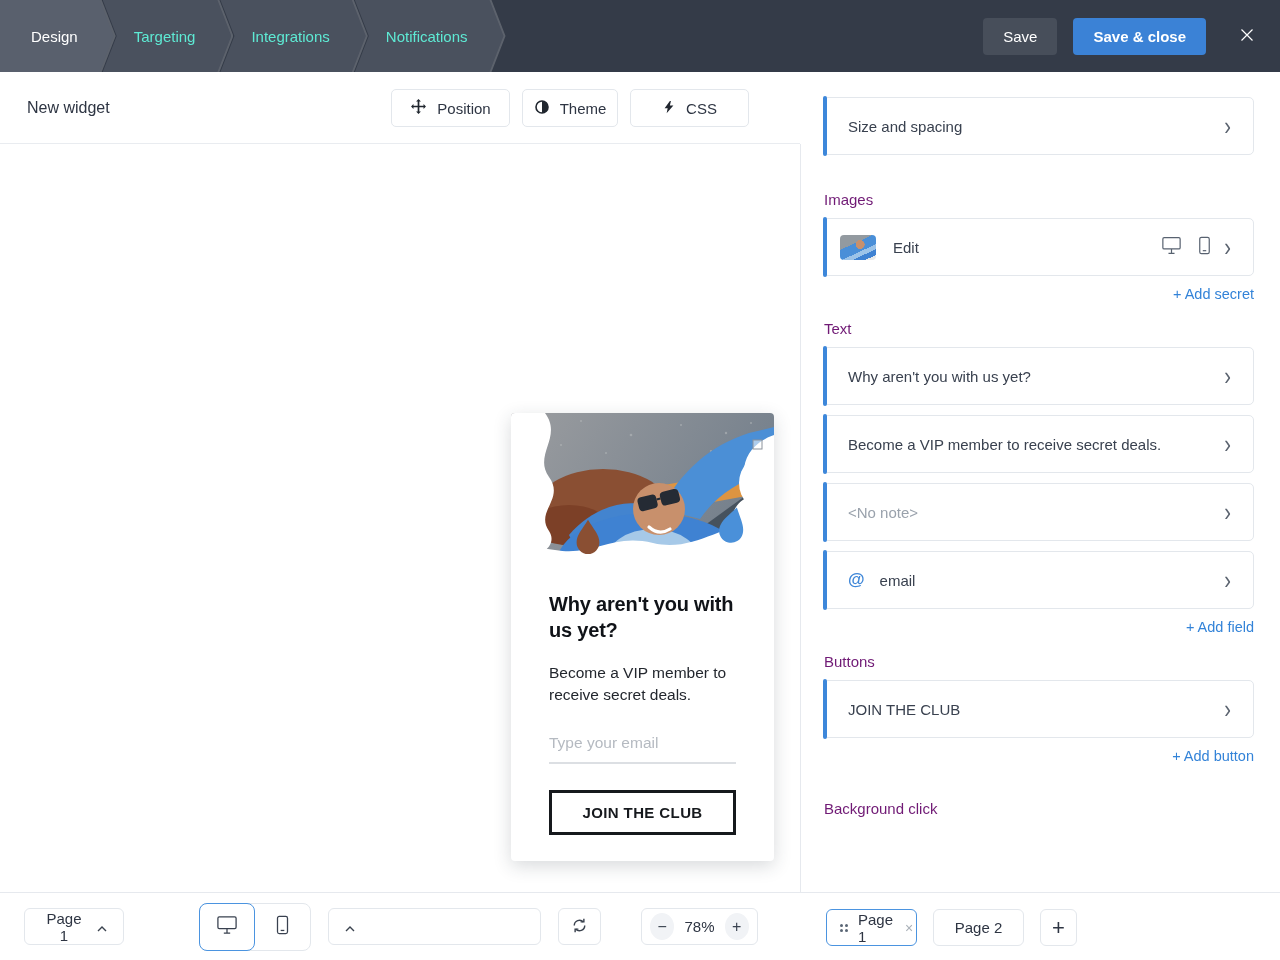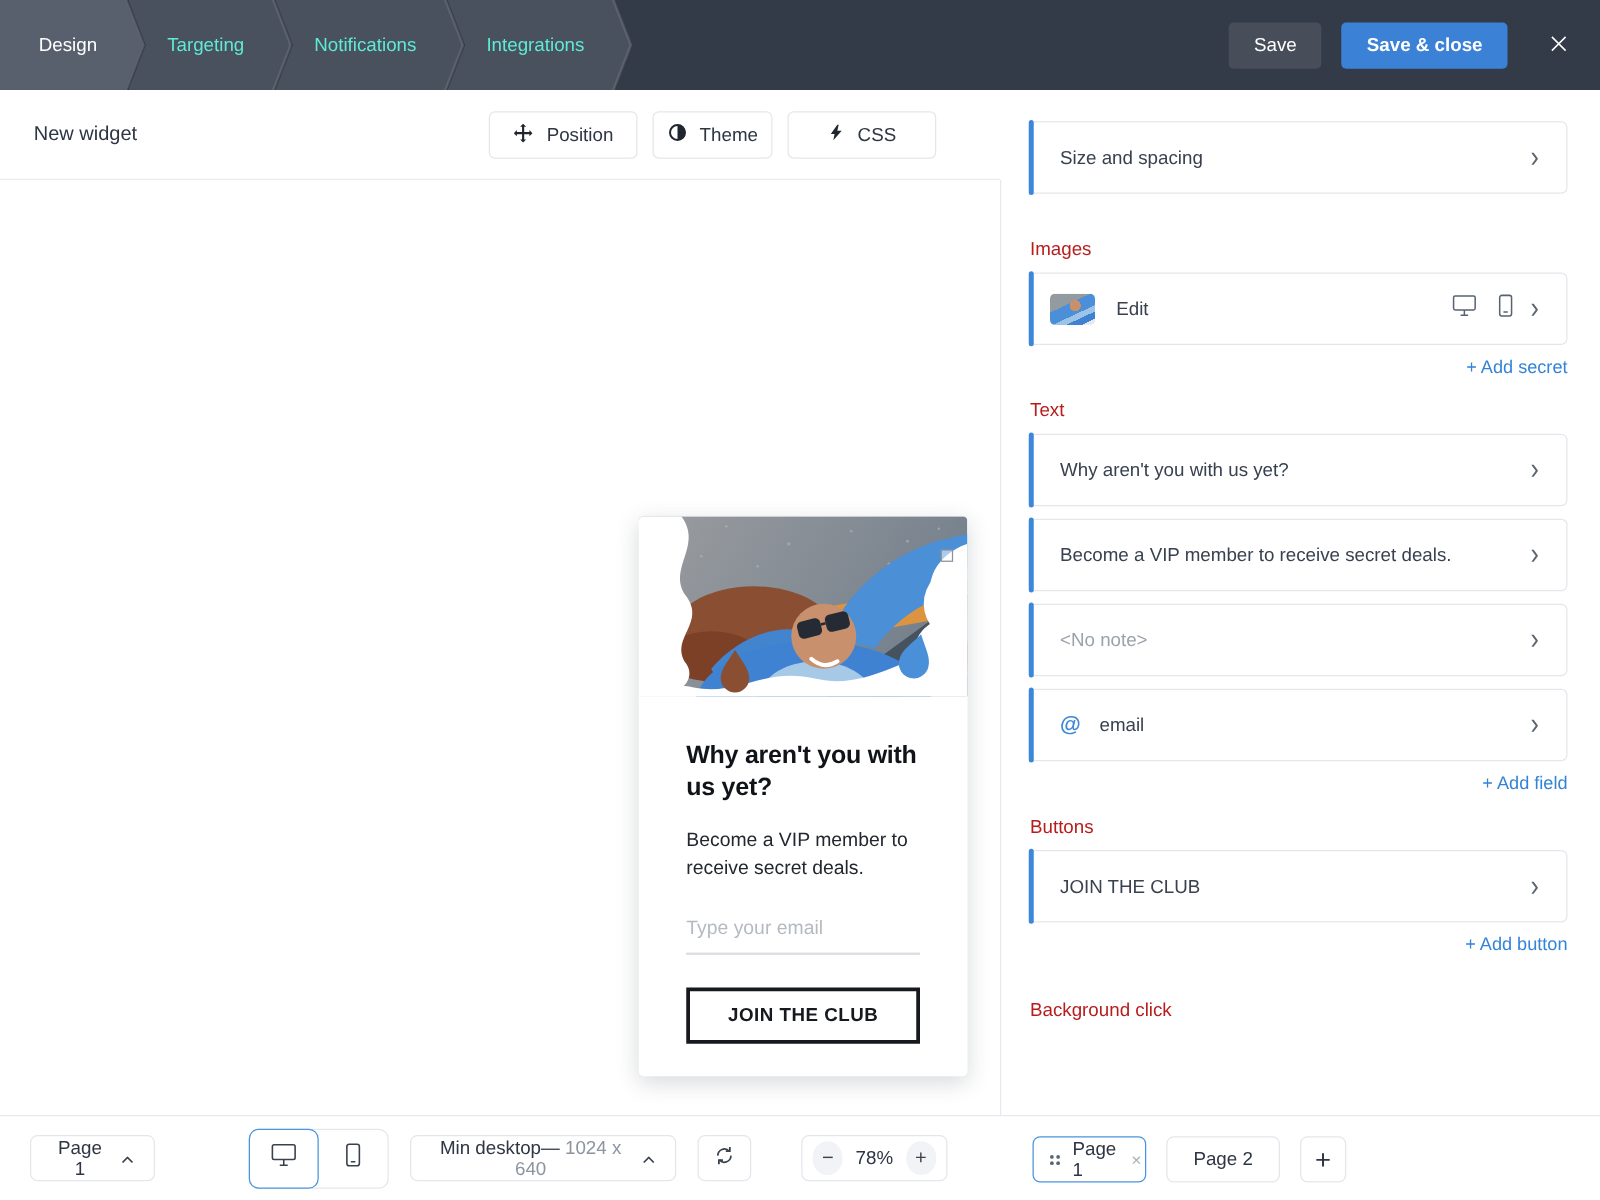--- a/index.html
+++ b/index.html
@@ -44,21 +44,21 @@
   .w-heading { font-size:20px; line-height:26px; font-weight:bold; color:#101318; letter-spacing:-.2px; }
   .w-text { margin-top:19px; font-size:15.5px; line-height:22px; color:#23272e; }
   .w-input { margin-top:22px; width:187px; border:none; border-bottom:2px solid #dcdfe3; background:transparent;
              font-family:inherit; font-size:15.5px; color:#23272e; padding:6px 0 10px; outline:none; }
   .w-input::placeholder { color:#b5bac1; }
   .w-btn { margin-top:26px; width:187px; height:45px; background:#fff; border:3px solid #16191d;
            font-family:inherit; font-size:15px; font-weight:bold; color:#16191d; letter-spacing:.4px; cursor:pointer; }
 
   
   .sidebar { flex:1; background:#fff; padding:25px 26px 0 23px; overflow:hidden; }
-  .s-label { font-size:15px; color:#b91c1c; margin:36px 0 10px 1px; }
+  .s-label { font-size:15px; color:#701a75; margin:36px 0 10px 1px; }
   .s-label.tight { margin-top:18px; }
   .s-card { position:relative; height:58px; background:#fff; border:1px solid #e3e7ec; border-radius:5px;
             display:flex; align-items:center; padding:0 22px 0 24px; cursor:pointer; margin-bottom:10px; }
   .s-card::before { content:""; position:absolute; left:-1px; top:-2px; bottom:-2px; width:4px;
             background:#3d87da; border-radius:3px; }
   .s-card .label { font-size:15px; color:#39414f; white-space:nowrap; overflow:hidden; }
   .s-card .label.muted { color:#9aa2ac; }
   .s-card .spacer { flex:1; }
   .chev { font-size:20px; line-height:1; color:#5c6470; transform:scaleY(1.25); margin-left:12px; }
   .s-add { text-align:right; margin:20px 0 0; font-size:14.5px; color:#3383d8; cursor:pointer; }
@@ -102,24 +102,24 @@
 <body>
 
 <div class="topbar">
   <div class="tab-wrap">
       <div class="tab first active">Design</div>
     </div>
   <div class="tab-wrap">
       <div class="tab">Targeting</div>
     </div>
   <div class="tab-wrap">
+      <div class="tab">Integrations</div>
+    </div>
+  <div class="tab-wrap">
       <div class="tab">Notifications</div>
-    </div>
-  <div class="tab-wrap">
-      <div class="tab">Integrations</div>
     </div>
 
   <div class="topbar-right">
     <button class="btn-save">Save</button>
     <button class="btn-save-close">Save &amp; close</button>
     <button class="btn-close-x">
       <span>
         <svg width="16" height="16" viewBox="0 0 16 16">
             <path d="M2.5 2.5 L13.5 13.5 M13.5 2.5 L2.5 13.5" stroke="#fff" stroke-width="1.2"></path>
           </svg>
@@ -309,22 +309,20 @@
       <span>
         <svg width="15" height="20" viewBox="0 0 16 22" fill="none" stroke="#39414f" stroke-width="1.4">
             <rect x="2.5" y="1.5" width="11" height="19" rx="2"></rect>
             <path d="M6 17h4"></path>
           </svg>
       </span>
     </div>
   </div>
 
   <button class="bb-btn size-select">
-    <span><span class="size-main">Min desktop—</span>
-    <span class="size-val">1024 x 640</span></span>
     <span>
       <svg width="10" height="6" viewBox="0 0 10 6">
           <path d="M1 5l4-4 4 4" stroke="#3a424e" stroke-width="1.4" fill="none"></path>
         </svg>
     </span>
   </button>
 
   <button class="bb-btn rotate-btn">
     <span>
       <svg width="19" height="19" viewBox="0 0 20 20" fill="none" stroke="#3a424e" stroke-width="1.5">

